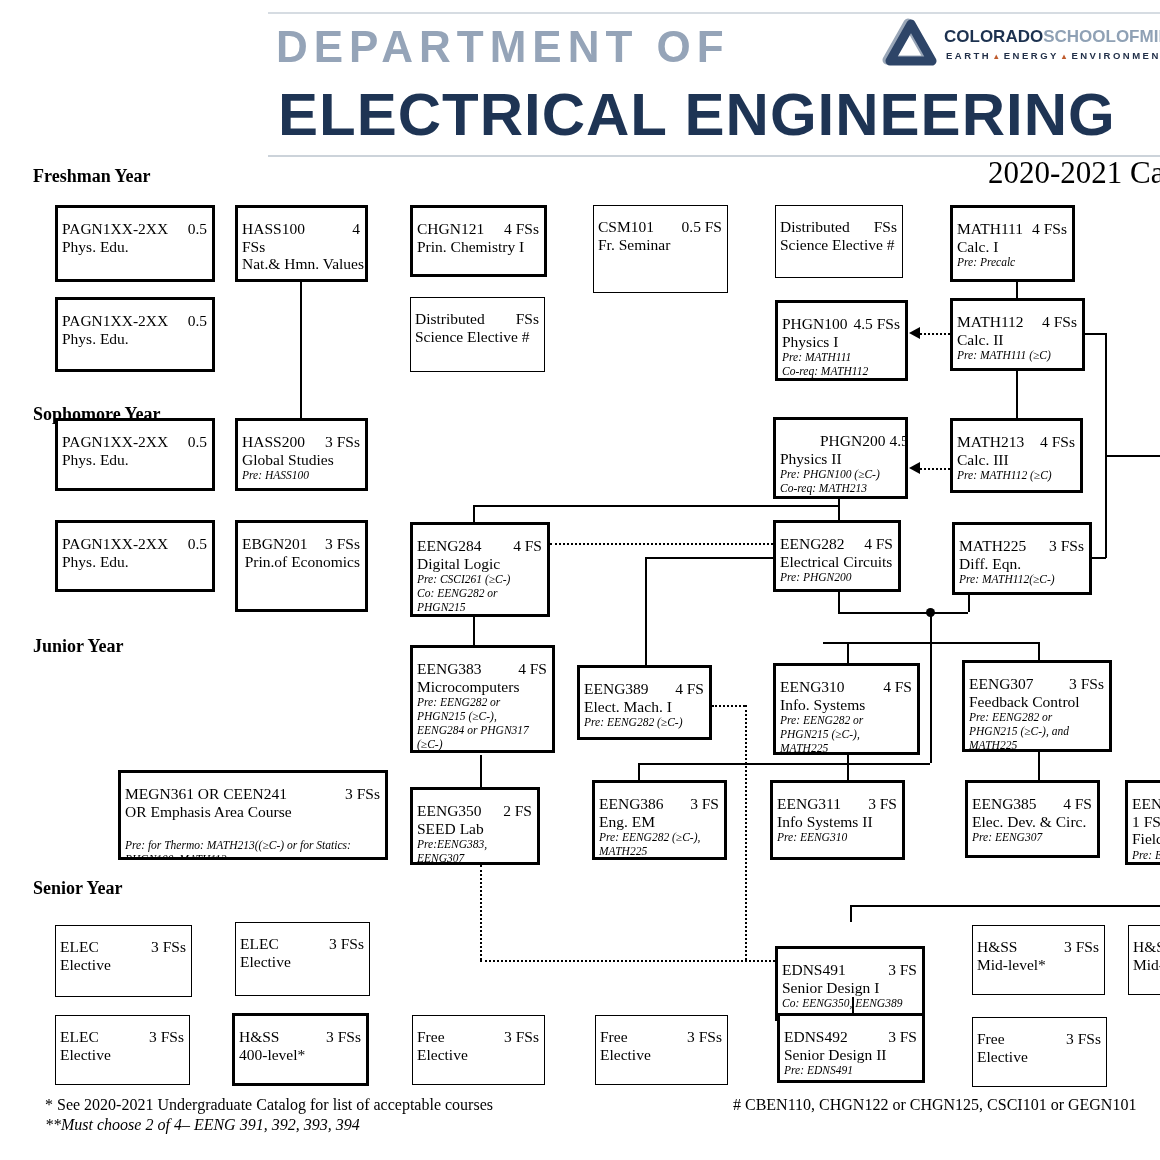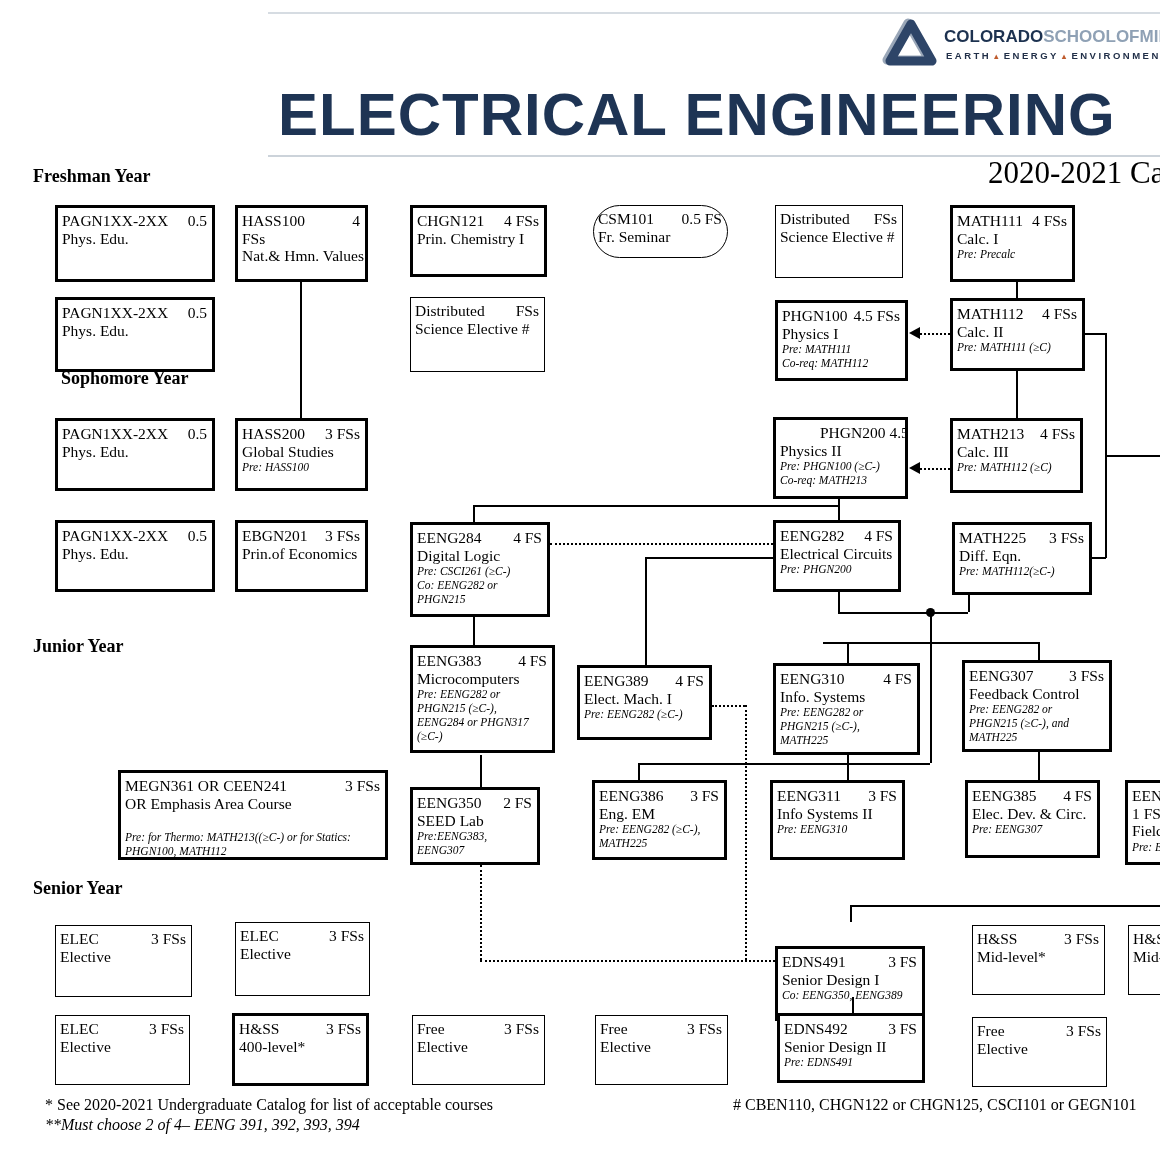--- a/index.html
+++ b/index.html
@@ -14,21 +14,21 @@
   .brand{position:absolute;left:944px;top:27px;font-family:"Liberation Sans",sans-serif;
          font-size:17px;font-weight:bold;white-space:nowrap;}
   .brand .b1{color:#1d3250;} .brand .b2{color:#8fa1b5;}
   .tagline{position:absolute;left:946px;top:50px;font-family:"Liberation Sans",sans-serif;
            font-size:9.5px;font-weight:bold;letter-spacing:2.5px;color:#223049;white-space:nowrap;}
   .tagline .sep{color:#bf5b2d;margin:0 3px;font-size:8px;}
   .catalog{position:absolute;left:988px;top:155px;font-size:31px;white-space:nowrap;}
   
   .yearlab{position:absolute;left:33px;font-size:18px;font-weight:bold;white-space:nowrap;}
   .box{position:absolute;background:#fff;border:3px solid #000;box-sizing:border-box;
-       padding:4px 5px 1px 4px;overflow:hidden;line-height:1.14;font-size:15.5px;}
+       padding:12px 5px 1px 4px;overflow:hidden;line-height:1.14;font-size:15.5px;}
   .box.thin{border-width:1.6px;}
   .box .l1{display:flex;justify-content:space-between;gap:4px;white-space:nowrap;}
   .box .nm{white-space:nowrap;}
   .box .pre{font-style:italic;font-size:11.5px;line-height:1.22;white-space:nowrap;}
   .hline{position:absolute;height:0;border-top:2px solid #000;}
   .vline{position:absolute;width:0;border-left:2px solid #000;}
   .dottedh{border-top:2px dotted #000;}
   .dottedv{border-left:2px dotted #000;}
   .jdot{position:absolute;width:9px;height:9px;background:#000;border-radius:50%;}
   .arrowL{position:absolute;width:0;height:0;border-top:6px solid transparent;
@@ -37,41 +37,42 @@
   .fnote.it{font-style:italic;}
 </style>
 </head>
 <body>
 
 <div id="stage">
 
   <div class="hdr-rule" style="left:268px;top:12px;width:892px;"></div>
   <div class="hdr-rule" style="left:268px;top:155px;width:892px;background:#ccd3da;"></div>
 
+  <div class="dept-line">DEPARTMENT OF</div>
   <div class="dept-name">ELECTRICAL ENGINEERING</div>
 
   <div style="position:absolute;left:882px;top:15px;width:56px;height:62px;">
     <svg width="56" height="62" viewBox="0 0 56 62">
       <path d="M26 8 L47 45 L5 45 Z" fill="none" stroke="#9aa7b8" stroke-width="9" stroke-linejoin="round"></path>
       <path d="M29 9 L50 46 L8 46 Z" fill="none" stroke="#2e4568" stroke-width="9" stroke-linejoin="round"></path>
     </svg>
   </div>
   <div class="brand">
     <span class="b1">COLORADO</span><span class="b2">SCHOOLOFMINES</span>
   </div>
   <div class="tagline" id="tagline"><span>EARTH</span><span class="sep">▴</span><span>ENERGY</span><span class="sep">▴</span><span>ENVIRONMENT</span></div>
 
   <div class="catalog">2020-2021 Catalog</div>
 
   <div class="fnote" style="left:45px;top:1096px;">* See 2020-2021 Undergraduate Catalog for list of acceptable courses</div>
   <div class="fnote it" style="left:45px;top:1116px;">**Must choose 2 of 4– EENG 391, 392, 393, 394</div>
   <div class="fnote" style="left:733px;top:1096px;"># CBEN110, CHGN122 or CHGN125, CSCI101 or GEGN101</div>
 
 <div class="yearlab" style="top: 166px; left: 33px;">Freshman Year</div>
-    <div class="yearlab" style="top: 368px; left: 33px; margin-left: 28px;">Sophomore Year</div>
+    <div class="yearlab" style="top: 404px; left: 33px;">Sophomore Year</div>
     <div class="yearlab" style="top: 636px; left: 33px;">Junior Year</div>
     <div class="yearlab" style="top: 878px; left: 33px;">Senior Year</div>
     <div class="box" style="left: 55px; top: 205px; width: 160px; height: 77px;">
       <div class="l1">
         <div class="" style="display: inline;">PAGN1XX-2XX</div>
         <div class="" style="display: inline;">0.5</div>
       </div>
       <div class="nm">Phys. Edu.</div>
     </div>
     <div class="box" style="left: 235px; top: 205px; width: 133px; height: 77px;">
@@ -82,21 +83,21 @@
       <div class="nm">FSs</div>
       <div class="nm">Nat.&amp; Hmn. Values</div>
     </div>
     <div class="box" style="left: 410px; top: 205px; width: 137px; height: 72px;">
       <div class="l1">
         <div class="" style="display: inline;">CHGN121</div>
         <div class="" style="display: inline;">4 FSs</div>
       </div>
       <div class="nm">Prin. Chemistry I</div>
     </div>
-    <div class="box thin" style="left: 593px; top: 205px; width: 135px; height: 53px; border-radius: 32px;">
+    <div class="box thin" style="left: 593px; top: 205px; width: 135px; height: 88px;">
       <div class="l1">
         <div class="" style="display: inline;">CSM101</div>
         <div class="" style="display: inline;">0.5 FS</div>
       </div>
       <div class="nm">Fr. Seminar</div>
     </div>
     <div class="box thin" style="left: 775px; top: 205px; width: 128px; height: 73px;">
       <div class="l1">
         <div class="" style="display: inline;">Distributed</div>
         <div class="" style="display: inline;">FSs</div>
@@ -174,21 +175,21 @@
       <div class="nm">Calc. III</div>
       <div class="pre">Pre: MATH112 (≥C)</div>
     </div>
     <div class="box" style="left: 55px; top: 520px; width: 160px; height: 72px;">
       <div class="l1">
         <div class="" style="display: inline;">PAGN1XX-2XX</div>
         <div class="" style="display: inline;">0.5</div>
       </div>
       <div class="nm">Phys. Edu.</div>
     </div>
-    <div class="box" style="left: 235px; top: 520px; width: 133px; height: 72px;">
+    <div class="box" style="left: 235px; top: 520px; width: 133px; height: 92px; text-align: right;">
       <div class="l1">
         <div class="" style="display: inline;">EBGN201</div>
         <div class="" style="display: inline;">3 FSs</div>
       </div>
       <div class="nm">Prin.of Economics</div>
     </div>
     <div class="box" style="left: 410px; top: 522px; width: 140px; height: 95px;">
       <div class="l1">
         <div class="" style="display: inline;">EENG284</div>
         <div class="" style="display: inline;">4 FS</div>

